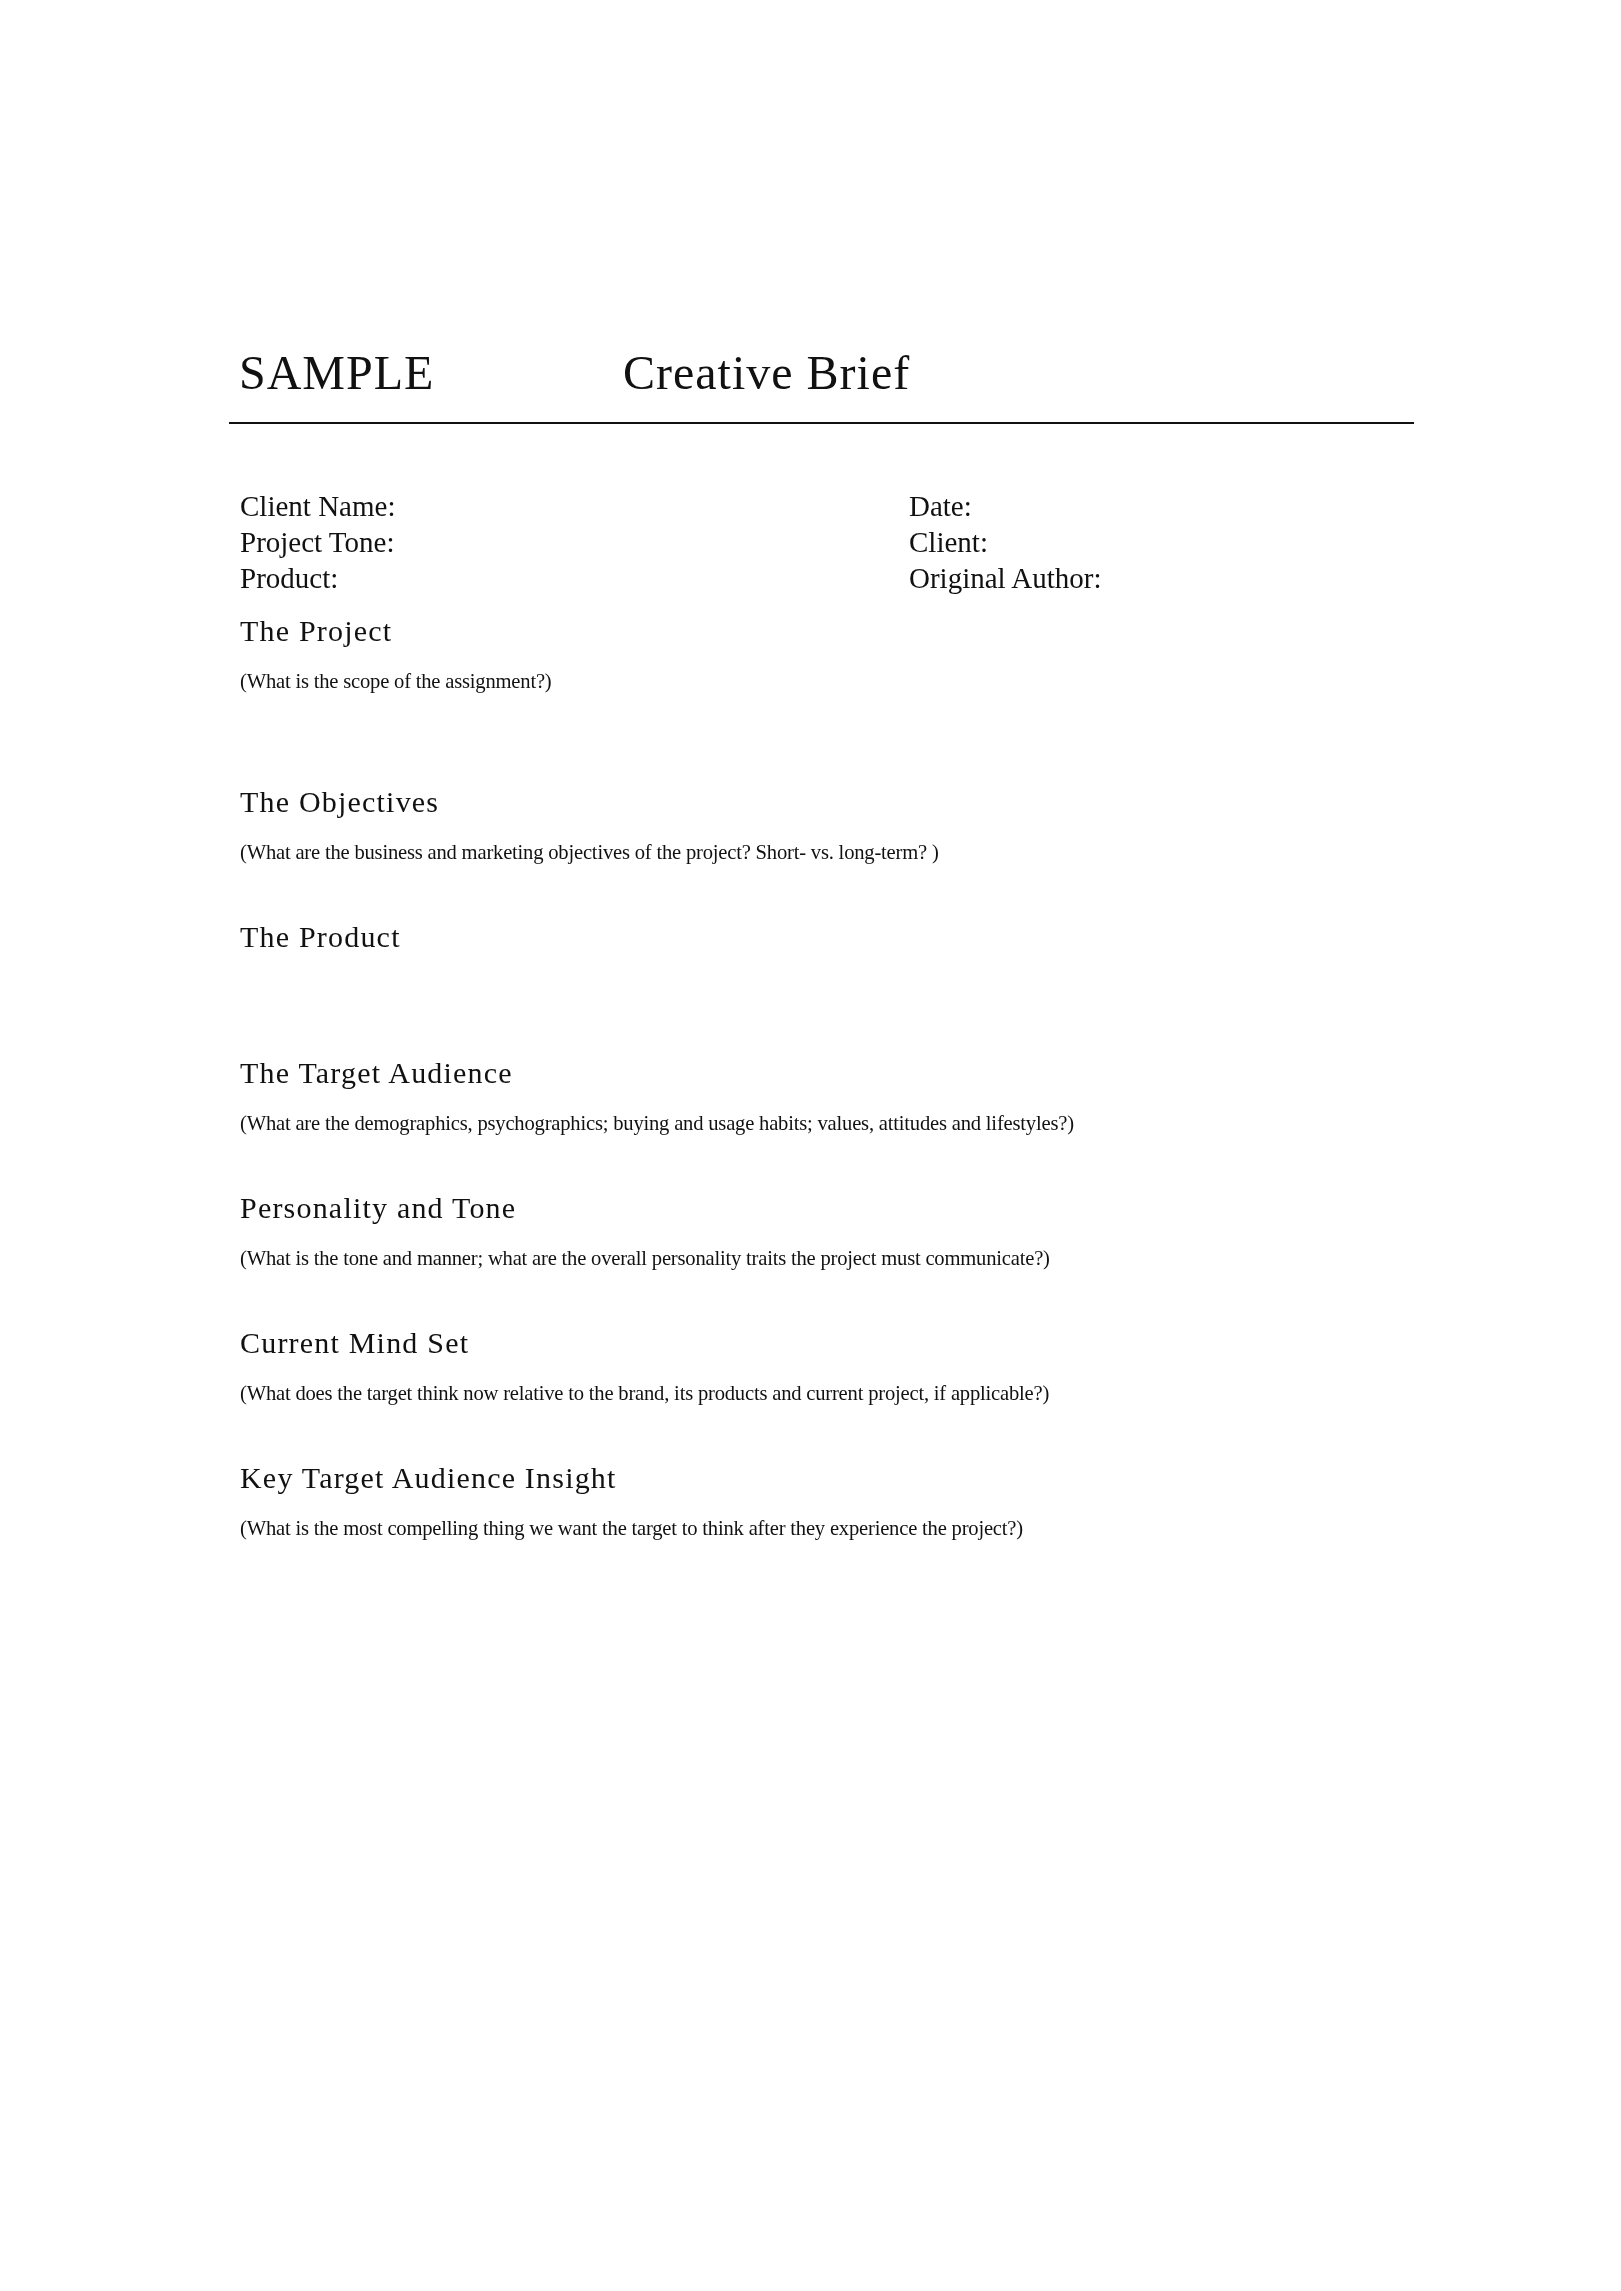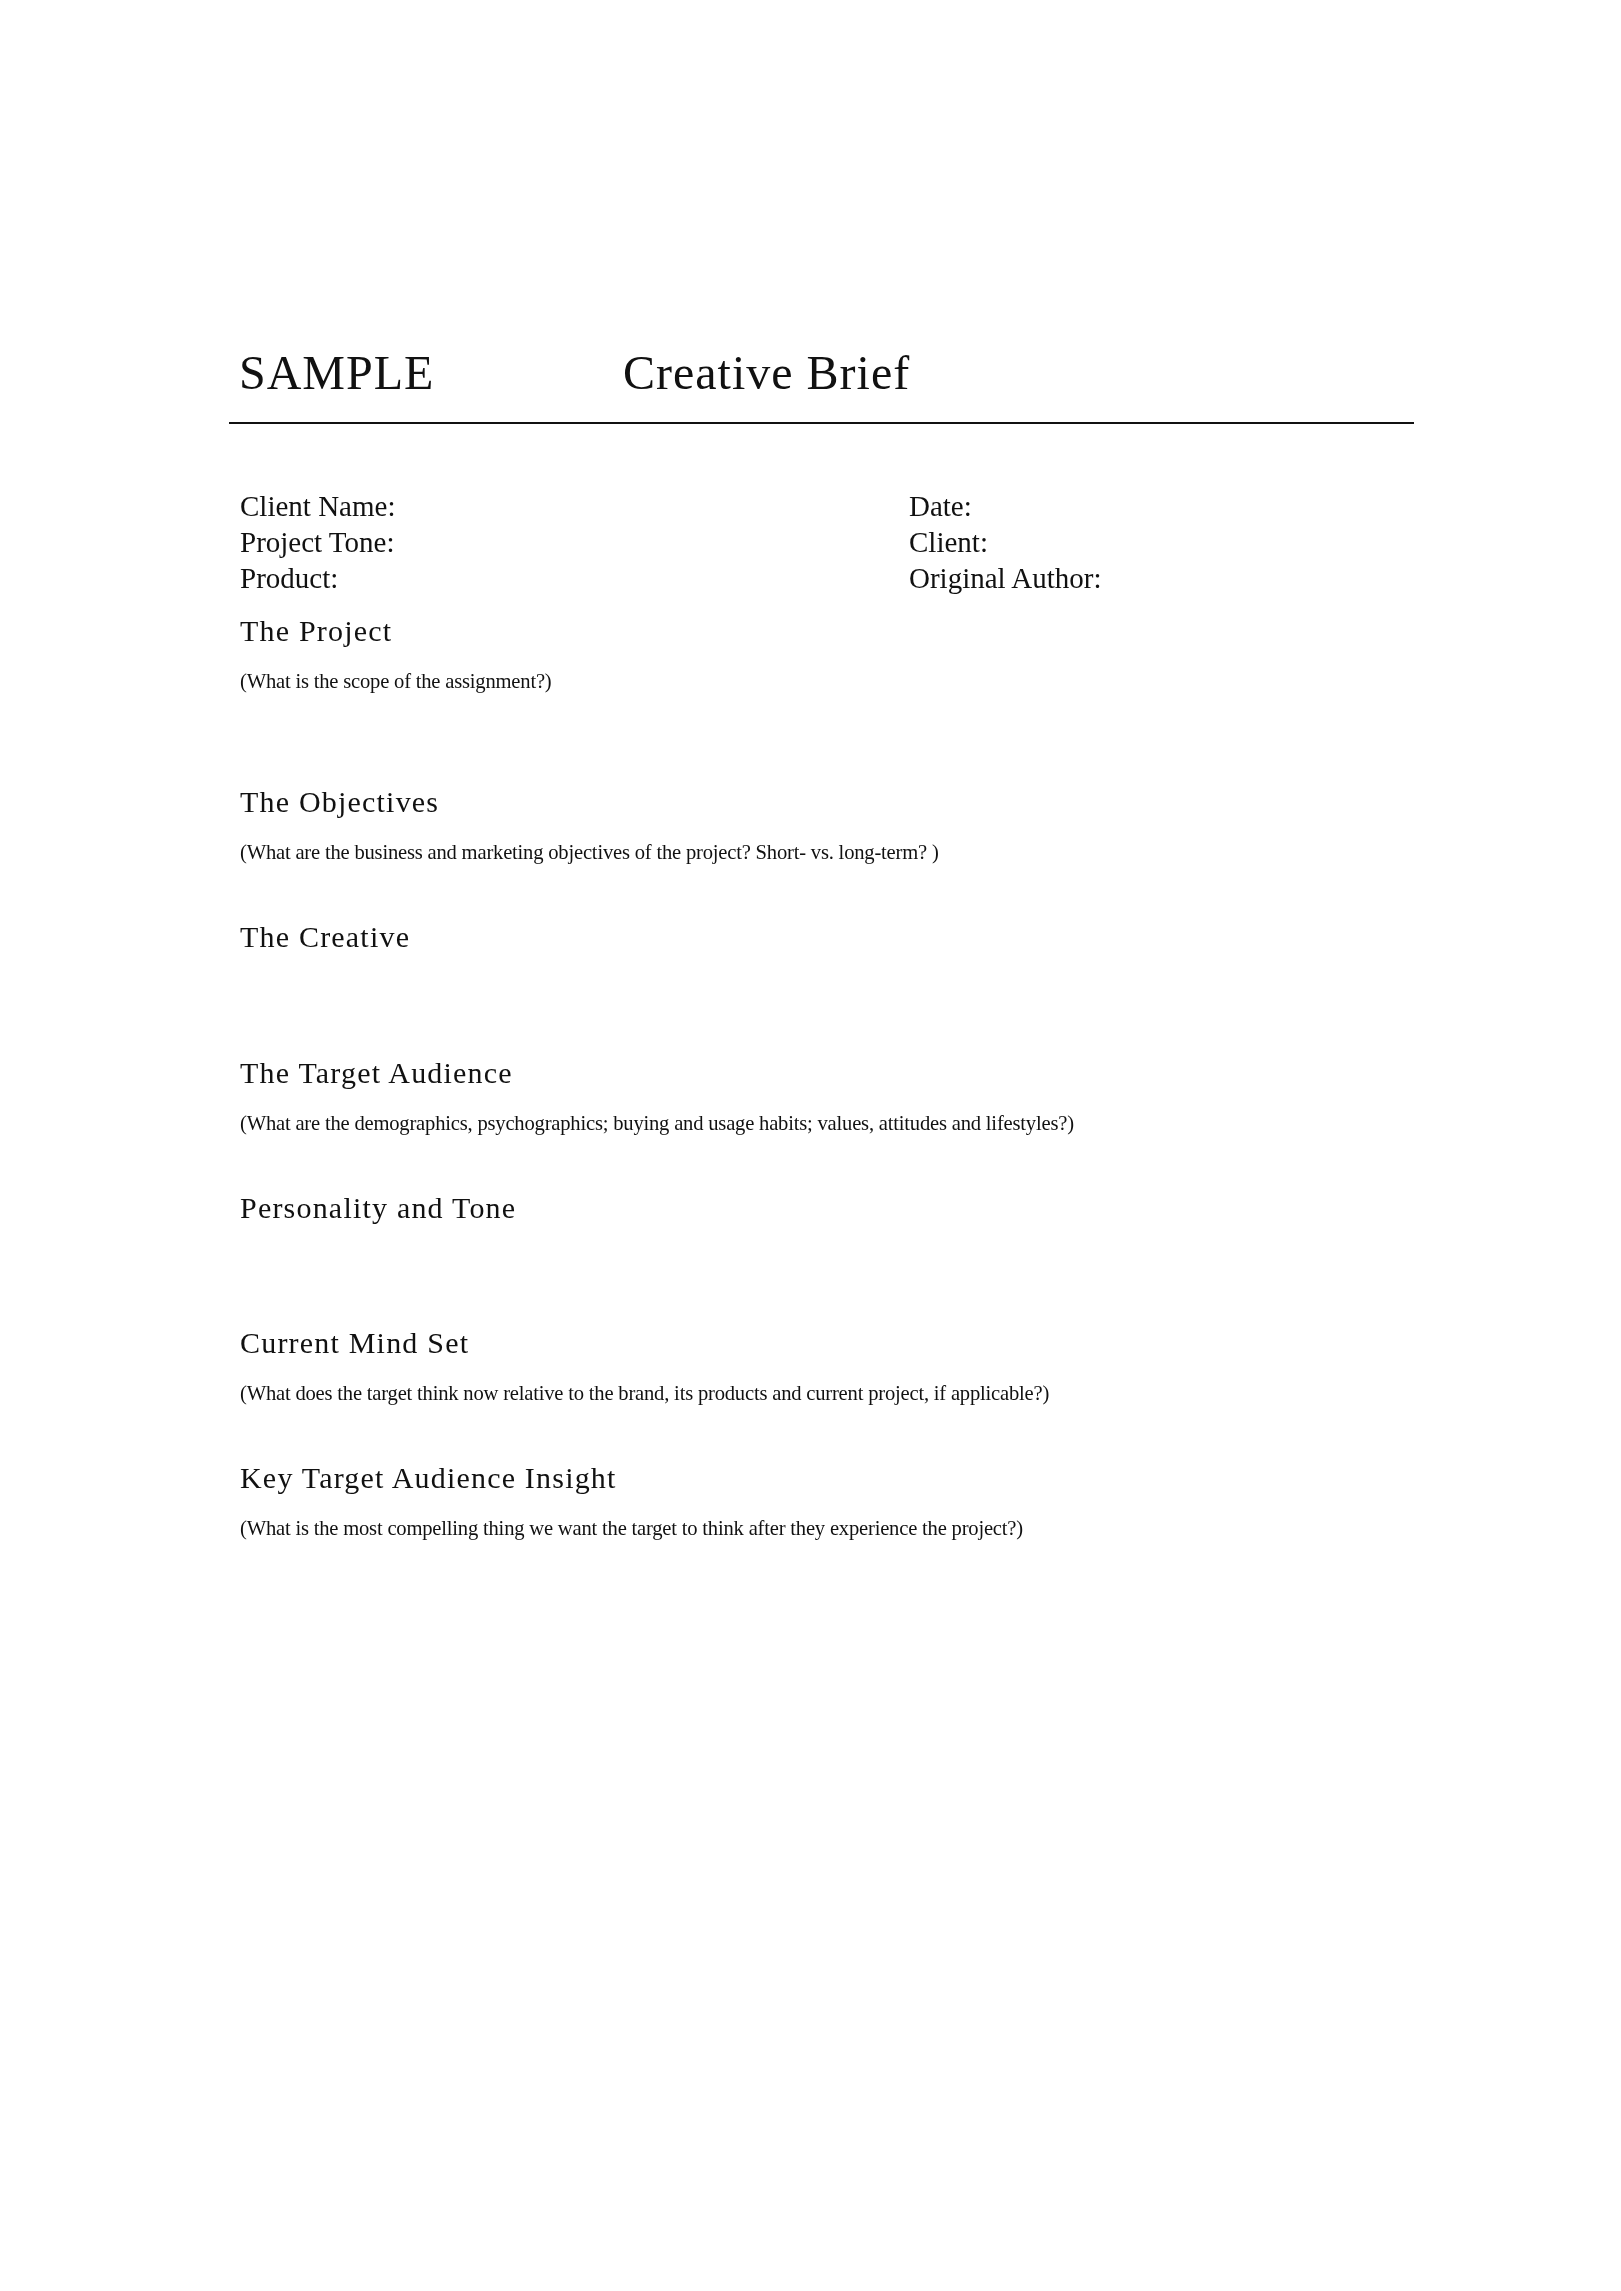--- a/index.html
+++ b/index.html
@@ -40,30 +40,31 @@
     <span class="sec-head">The Project</span>
     <span class="sec-sub">(What is the scope of the assignment?)</span>
   </div>
 
   <div class="section" style="top:787px;">
     <span class="sec-head">The Objectives</span>
     <span class="sec-sub">(What are the business and marketing objectives of the project? Short- vs. long-term? )</span>
   </div>
 
   <div class="section" style="top:922px;">
-    <span class="sec-head">The Creative</span>
+    <span class="sec-head">The Product</span>
   </div>
 
   <div class="section" style="top:1058px;">
     <span class="sec-head">The Target Audience</span>
     <span class="sec-sub">(What are the demographics, psychographics; buying and usage habits; values, attitudes and lifestyles?)</span>
   </div>
 
   <div class="section" style="top:1193px;">
     <span class="sec-head">Personality and Tone</span>
+    <span class="sec-sub">(What is the tone and manner; what are the overall personality traits the project must communicate?)</span>
   </div>
 
   <div class="section" style="top:1328px;">
     <span class="sec-head">Current Mind Set</span>
     <span class="sec-sub">(What does the target think now relative to the brand, its products and current project, if applicable?)</span>
   </div>
 
   <div class="section" style="top:1463px;">
     <span class="sec-head">Key Target Audience Insight</span>
     <span class="sec-sub">(What is the most compelling thing we want the target to think after they experience the project?)</span>

